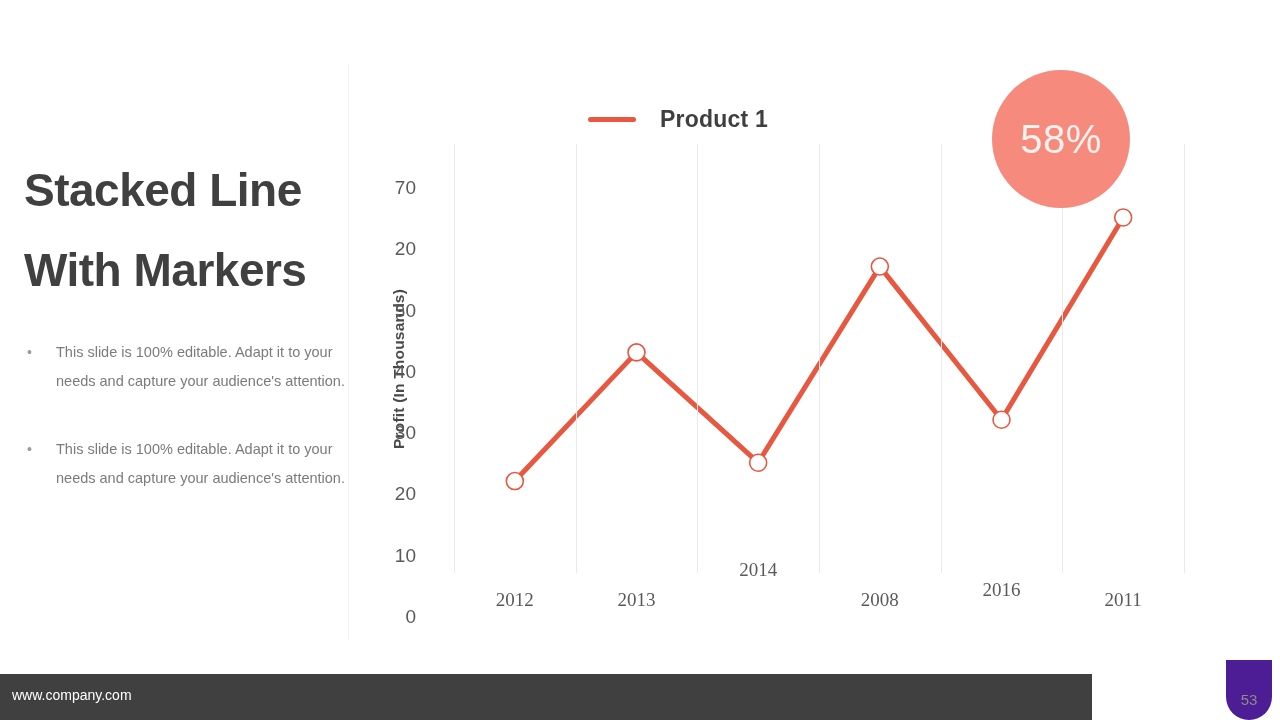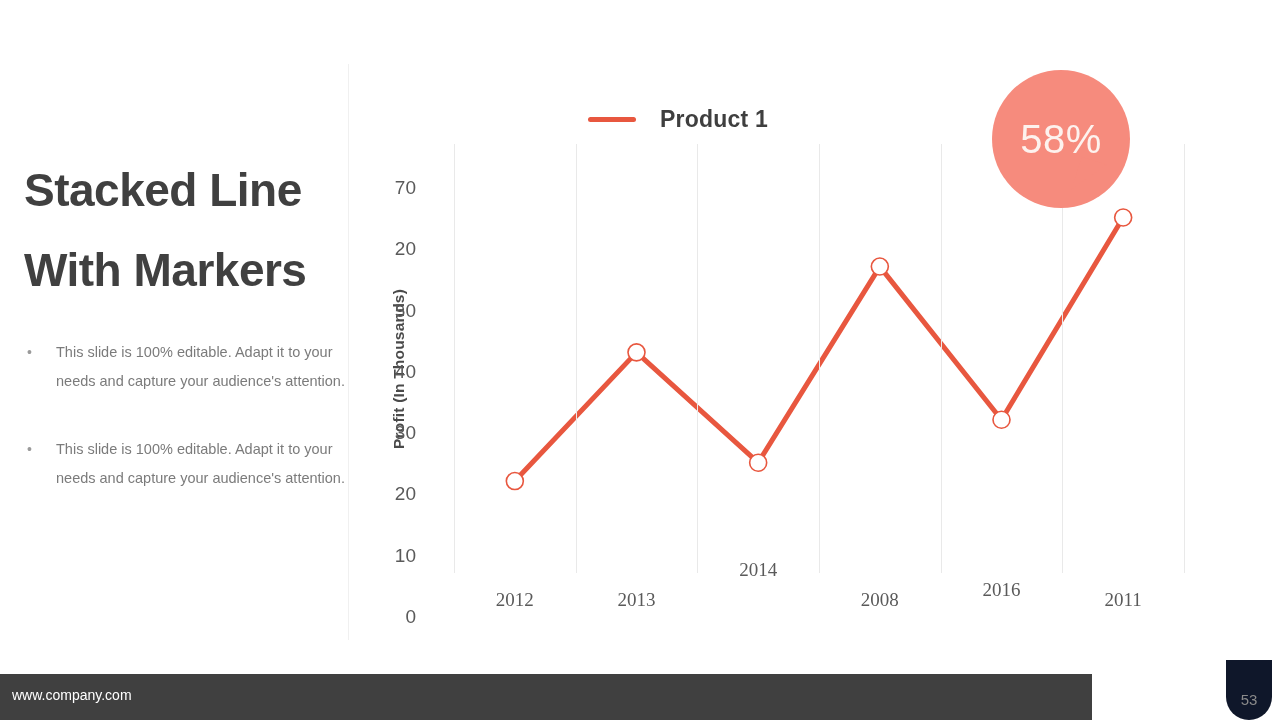--- a/index.html
+++ b/index.html
@@ -220,21 +220,21 @@
     top: 13px;
     font-size: 14px;
     color: #ffffff;
   }
   #page-badge {
     position: absolute;
     right: 8px;
     bottom: 0;
     width: 46px;
     height: 60px;
-    background: #0f172a;
+    background: #4c1d95;
     border-bottom-left-radius: 23px;
     border-bottom-right-radius: 23px;
     display: flex;
     align-items: flex-end;
     justify-content: center;
     padding-bottom: 12px;
     box-sizing: border-box;
   }
   #page-number {
     font-size: 15px;

